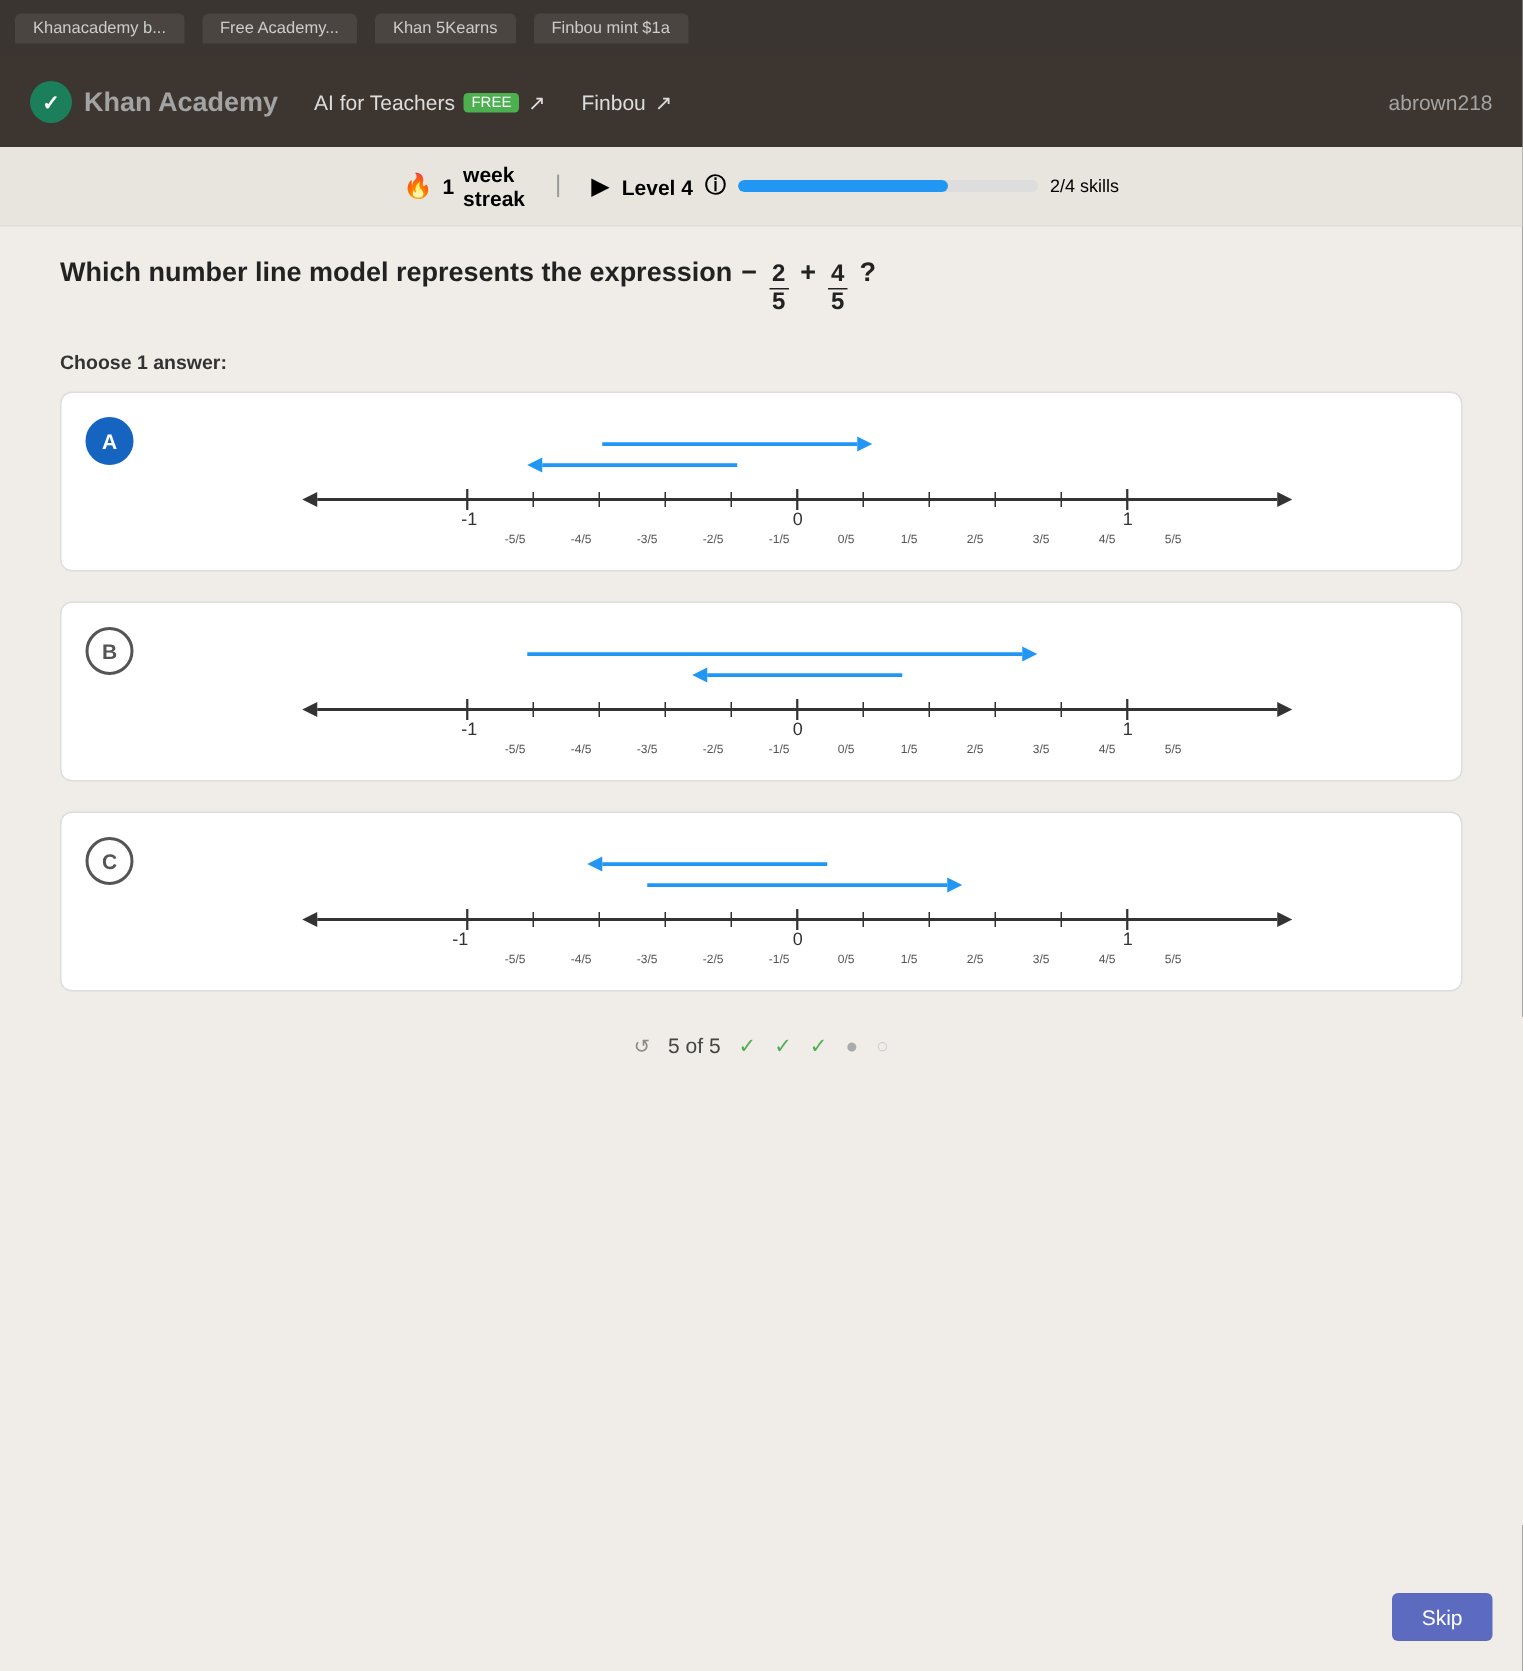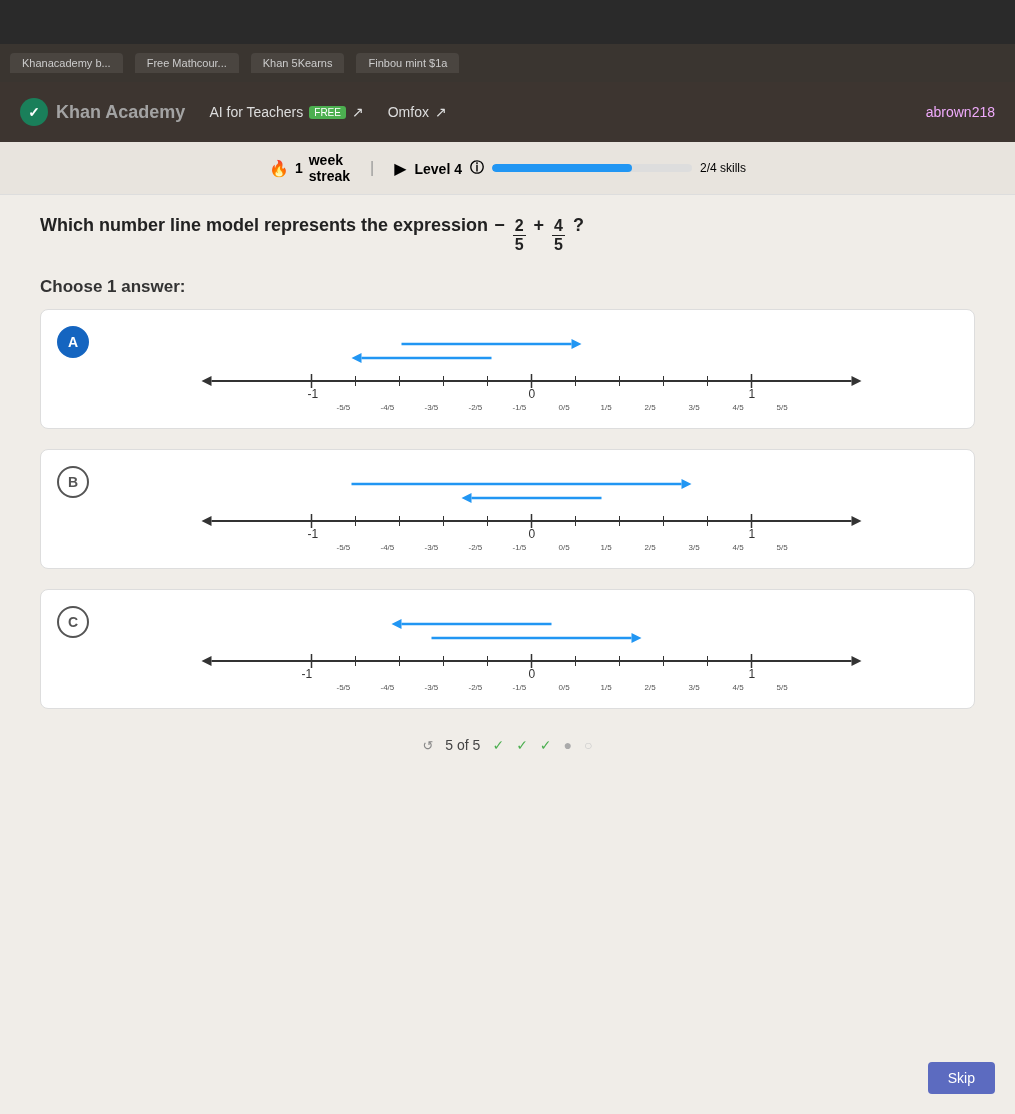--- a/index.html
+++ b/index.html
@@ -11,21 +11,20 @@
       overflow: hidden;
     }
 
     .browser-bar {
       background: #3a3530;
       height: 38px;
       display: flex;
       align-items: center;
       padding: 0 10px;
       gap: 12px;
-      margin-top: 44px;
     }
     .browser-tab {
       background: #4a4540;
       border-radius: 4px 4px 0 0;
       padding: 4px 12px;
       font-size: 11px;
       color: #ccc;
     }
 
     .nav-bar {
@@ -68,21 +67,21 @@
     .free-badge {
       background: #4CAF50;
       color: white;
       font-size: 10px;
       padding: 1px 5px;
       border-radius: 3px;
       font-weight: normal;
     }
     .nav-spacer { flex: 1; }
     .user-name {
-      color: #f0abfc;
+      color: #a3a3a3;
       font-size: 14px;
     }
 
     .main-content {
       background: #f0ede8;
       min-height: calc(1114px - 98px);
       padding: 0;
     }
 
     .streak-bar {
@@ -149,21 +148,21 @@
       align-items: center;
       line-height: 1.1;
       font-size: 16px;
       vertical-align: middle;
       margin: 0 2px;
     }
     .fraction .num { border-bottom: 1px solid #222; padding: 0 2px; }
     .fraction .den { padding: 0 2px; }
 
     .choose-label {
-      font-size: 17px;
+      font-size: 13px;
       font-weight: bold;
       color: #333;
       margin-bottom: 12px;
       margin-top: 24px;
     }
 
     .answers-container {
       display: flex;
       flex-direction: column;
       gap: 20px;
@@ -236,37 +235,37 @@
       font-size: 14px;
       color: #444;
     }
     .dot-check { color: #4CAF50; font-size: 14px; }
   </style>
 </head>
 <body>
 
 <div class="browser-bar">
   <div class="browser-tab">Khanacademy b...</div>
-  <div class="browser-tab">Free Mathcour...</div>
+  <div class="browser-tab">Free Academy...</div>
   <div class="browser-tab">Khan 5Kearns</div>
   <div class="browser-tab">Finbou mint $1a</div>
 </div>
 
 <div class="nav-bar">
   <div class="logo-area">
     <div class="logo-icon">✓</div>
     <span class="logo-text">Khan Academy</span>
   </div>
   <div class="nav-link">
     <span>AI for Teachers</span>
     <span class="free-badge">FREE</span>
     <span>↗</span>
   </div>
   <div class="nav-link">
-    <span>Omfox</span>
+    <span>Finbou</span>
     <span>↗</span>
   </div>
   <div class="nav-spacer"></div>
   <div class="user-name">abrown218</div>
 </div>
 
 <div class="main-content">
 
   <div class="streak-bar">
     <div class="streak-info">

